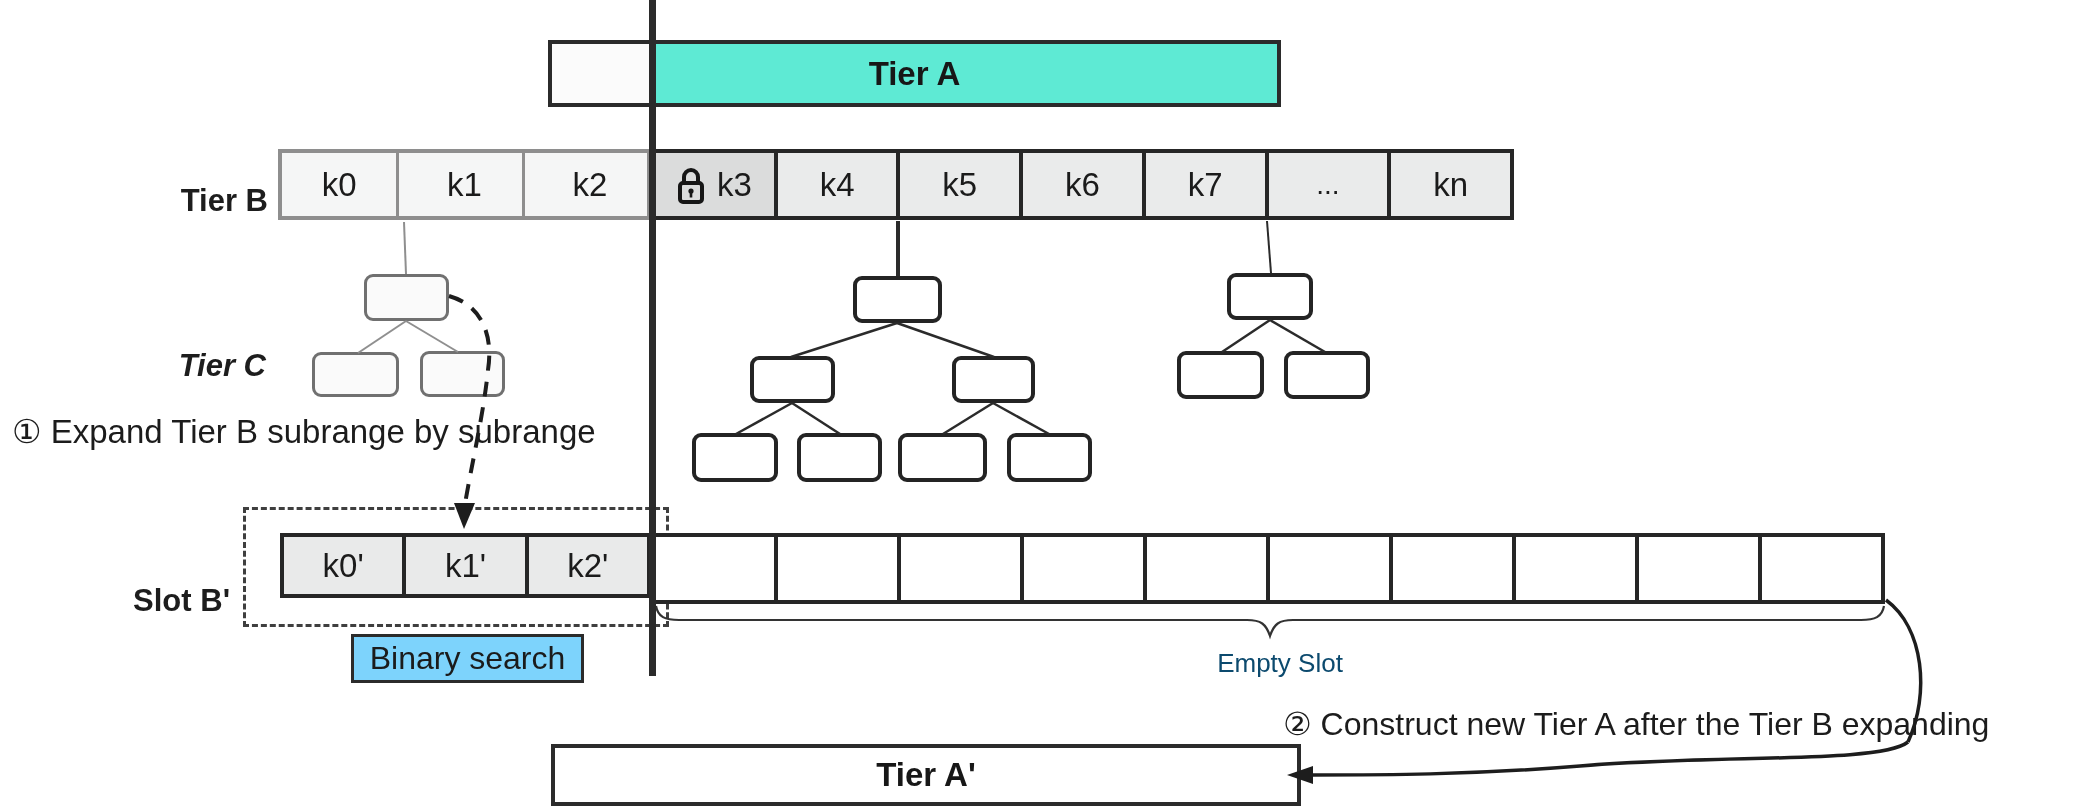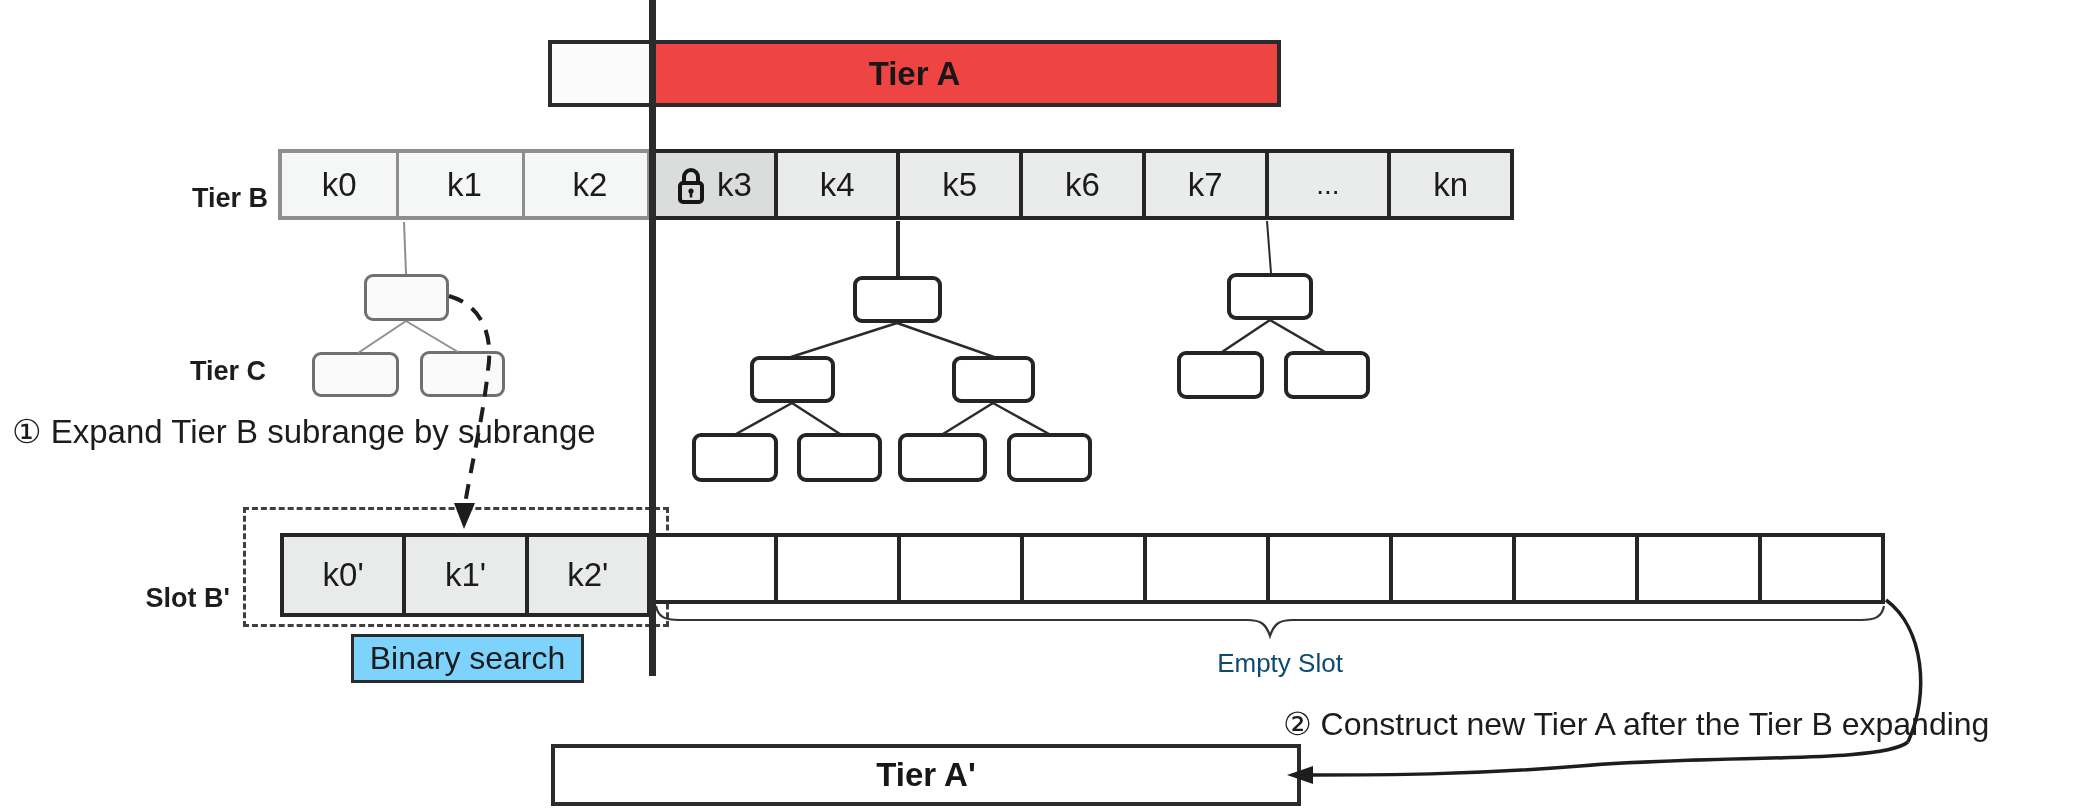--- a/index.html
+++ b/index.html
@@ -2,21 +2,21 @@
 <html><head>
 <meta charset="utf-8">
 <style>
   html,body{margin:0;padding:0;background:#ffffff;}
   #stage{
     position:relative;width:2083px;height:808px;background:#ffffff;overflow:hidden;
     font-family:"Liberation Sans","DejaVu Sans",sans-serif;color:#1c1c1c;
   }
   .abs{position:absolute;}
   
-  .tier-label{font-weight:bold;font-size:27px;color:#1d1d1d;text-align:right;}
+  .tier-label{font-weight:bold;font-size:31px;color:#1d1d1d;text-align:right;}
   .note{font-size:32px;color:#1c1c1c;white-space:nowrap;}
   
   .bigbar{border:4px solid #2b2b2b;display:flex;align-items:center;justify-content:center;box-sizing:border-box;}
   .bigbar .bar-label{font-weight:bold;font-size:33px;color:#171717;}
   
   .cellrow{display:flex;box-sizing:border-box;}
   .cellrow .cell{flex:1;display:flex;align-items:center;justify-content:center;
     font-size:33px;color:#1b1b1b;box-sizing:border-box;}
   .row-gray{border:4px solid #8e8e8e;}
   .row-gray .cell{background:#f5f6f6;}
@@ -36,21 +36,21 @@
   .bsearch{border:3px solid #2b2b2b;background:#7dd3fc;display:flex;align-items:center;justify-content:center;
     font-size:32px;color:#1b1b1b;box-sizing:border-box;}
   .emptyslot{font-size:26px;color:#0c4a6e;text-align:center;}
   svg.overlay{position:absolute;left:0;top:0;pointer-events:none;}
 </style>
 </head>
 <body>
 
 <div id="stage">
 
-  <div class="abs bigbar" style="left:548px;top:40px;width:733px;height:67px;background:#ef4444;">
+  <div class="abs bigbar" style="left:548px;top:40px;width:733px;height:67px;background:#5eead4;">
     <div class="abs" style="left:0;top:0;width:100px;height:59px;background:#fbfbfb;"></div>
     <span class="bar-label" style="position:relative;">Tier A</span>
   </div>
 
   <div class="abs tier-label" style="left:98px;top:183px;width:170px;">Tier B</div>
 
   <div class="abs cellrow row-gray" style="left:278px;top:149px;width:373px;height:71px;">
     <div class="cell">k0</div>
     <div class="cell">k1</div>
     <div class="cell">k2</div>
@@ -67,21 +67,21 @@
       <span>k3</span>
     </div>
     <div class="cell">k4</div>
     <div class="cell">k5</div>
     <div class="cell">k6</div>
     <div class="cell">k7</div>
     <div class="cell" style="font-size:28px;">...</div>
     <div class="cell">kn</div>
   </div>
 
-  <div class="abs tier-label" style="left:96px;top:356px;width:170px;">Tier C</div>
+  <div class="abs tier-label" style="left:96px;top:348px;width:170px;font-style:italic;">Tier C</div>
 
   <div class="abs tnode gray" style="left:364px;top:274px;width:85px;height:47px;"></div>
   <div class="abs tnode gray" style="left:312px;top:352px;width:87px;height:45px;"></div>
   <div class="abs tnode gray" style="left:420px;top:351px;width:85px;height:46px;"></div>
 
   <div class="abs tnode" style="left:853px;top:276px;width:89px;height:47px;"></div>
   <div class="abs tnode" style="left:750px;top:356px;width:85px;height:47px;"></div>
   <div class="abs tnode" style="left:952px;top:356px;width:83px;height:47px;"></div>
   <div class="abs tnode" style="left:692px;top:433px;width:86px;height:49px;"></div>
   <div class="abs tnode" style="left:797px;top:433px;width:85px;height:49px;"></div>
@@ -91,21 +91,21 @@
   <div class="abs tnode" style="left:1227px;top:273px;width:86px;height:47px;"></div>
   <div class="abs tnode" style="left:1177px;top:351px;width:87px;height:48px;"></div>
   <div class="abs tnode" style="left:1284px;top:351px;width:86px;height:48px;"></div>
 
   <div class="abs note" style="left:12px;top:412px;font-size:33px;">① Expand Tier B subrange by subrange</div>
 
   <div class="abs dashed-rect" style="left:243px;top:507px;width:426px;height:120px;"></div>
 
   <div class="abs tier-label" style="left:60px;top:583px;width:170px;">Slot B'</div>
 
-  <div class="abs cellrow row-black row-bprime" style="left:280px;top:533px;width:371px;height:84px;">
+  <div class="abs cellrow row-black row-bprime" style="left:280px;top:533px;width:371px;height:65px;">
     <div class="cell">k0'</div>
     <div class="cell">k1'</div>
     <div class="cell">k2'</div>
   </div>
 
   <div class="abs cellrow row-black row-empty" style="left:651px;top:533px;width:1234px;height:71px;">
     <div class="cell"></div>
     <div class="cell"></div>
     <div class="cell"></div>
     <div class="cell"></div>

